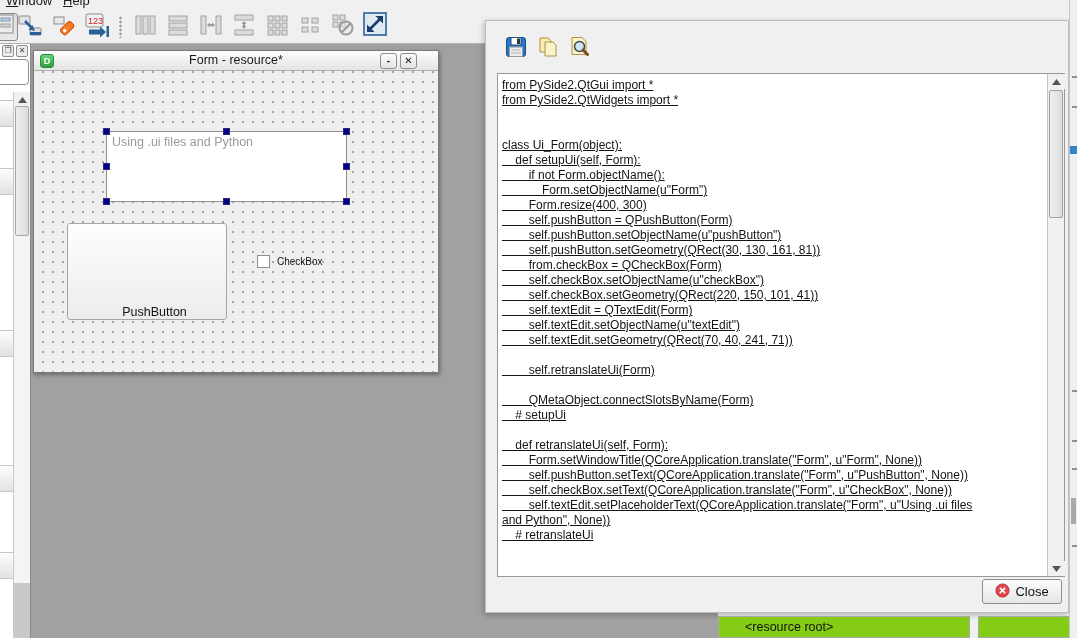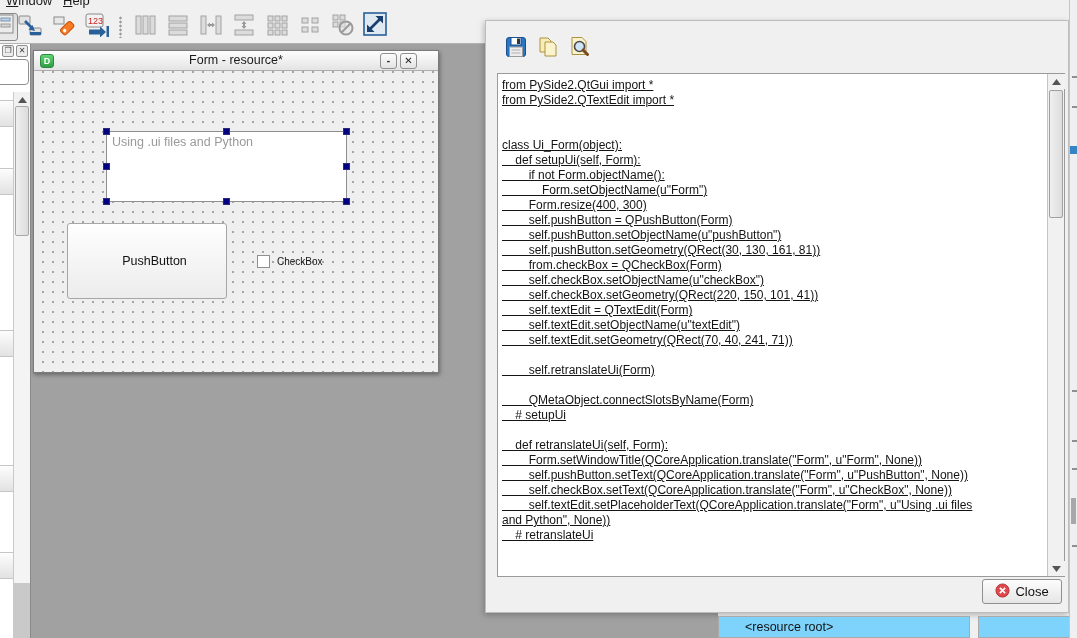--- a/index.html
+++ b/index.html
@@ -47,23 +47,23 @@
              background:linear-gradient(#fcfcfc,#e3e3e3); font-size:10px; font-weight:bold; color:#222;
              text-align:center; line-height:14px; }
   .form-canvas { position:absolute; left:0; top:20px; right:0; bottom:0; background:#efefef;
                  background-image:radial-gradient(circle,#a6a6a6 0.9px, transparent 1px);
                  background-size:10px 10px; background-position:4px 6px; }
 
   .textedit-widget { position:absolute; left:72px; top:60px; width:241px; height:71px; background:#fff; border:1px solid #8f8f8f; }
   .placeholder { position:absolute; left:5px; top:3px; font-size:12.5px; color:#9a9a9a; }
   .handle { position:absolute; width:7px; height:7px; background:#000080; border:1px solid #2b2b80; }
 
-  .pushbutton-widget { position:absolute; left:33px; top:152px; width:160px; height:76px;
+  .pushbutton-widget { position:absolute; left:33px; top:152px; width:160px; height:97px;
                        background:linear-gradient(#fefefe,#ececec); border:1px solid #a6a6a6; border-radius:3px;
-                       display:flex; align-items:center; justify-content:center; font-size:12.5px; color:#111;padding-left:15px; }
+                       display:flex; align-items:flex-end; justify-content:center; font-size:12.5px; color:#111;padding-left:15px; }
   .checkbox-widget { position:absolute; left:223px; top:184px; display:flex; align-items:center; }
   .checkbox-box { width:13px; height:13px; background:#fff; border:1px solid #8f8f8f; }
   .checkbox-label { margin-left:7px; font-size:10px; color:#111; }
 
   
   .code-dialog { left:485px; top:20px; width:584px; height:593px; background:#f0f0f0;
                  border:1px solid #bdbdbd; box-shadow:-1px 2px 6px rgba(0,0,0,.25); }
   .dlg-tbtn { position:absolute; top:15px; width:26px; height:26px; display:flex; align-items:center; justify-content:center; }
   .code-box { position:absolute; left:11px; top:52px; width:568px; height:504px; background:#fff; border:1px solid #9a9a9a; }
   .code-text { position:absolute; left:4px; top:4px; right:20px; bottom:2px; overflow:hidden;
@@ -72,21 +72,21 @@
   .vscroll { position:absolute; right:0; top:0; width:17px; height:502px; background:#f1f1f1; border-left:1px solid #c4c4c4; }
   .varrow { position:absolute; left:0; width:17px; height:15px; background:#f1f1f1; display:flex; align-items:center; justify-content:center; }
   .varrow svg { display:block; }
   .vthumb { position:absolute; left:1px; top:16px; width:14px; height:128px;
             background:linear-gradient(90deg,#f0f0f0,#ddd); border:1px solid #a0a0a0; border-radius:2px; }
   .close-btn { position:absolute; right:6px; bottom:8px; width:80px; height:25px; border:1px solid #8f8f8f; border-radius:3px;
                background:linear-gradient(#fcfcfc,#e6e6e6); display:flex; align-items:center; justify-content:center;
                gap:5px; font-size:13px; color:#111; }
 
   
-  .res-panel { position:absolute; top:616px; height:22px; background:#7dd3fc; border:1px solid #a9a9a9; }
+  .res-panel { position:absolute; top:616px; height:22px; background:#84cc16; border:1px solid #a9a9a9; }
   .res-label { position:absolute; left:26px; top:3px; font-size:12.5px; color:#111; white-space:nowrap; }
 
   
   .right-sliver { left:1069px; top:0; width:8px; height:638px; background:#f0f0f0; border-left:1px solid #c6c6c6; }
   .sliver-mark { position:absolute; left:2px; width:5px; height:2px; background:#8f8f8f; }
   .sliver-blue { position:absolute; left:0; width:8px; height:8px; background:#3584c6; }
   .sliver-thumb { position:absolute; left:1px; width:5px; height:26px; background:#a8a8a8; }
 </style>
 </head>
 <body>
@@ -326,21 +326,21 @@
           <path d="M3 1.5 h10 l4 4 v13 h-14 z" fill="#faf4cc" stroke="#ae913c"></path>
           <circle cx="10.5" cy="10.5" r="5" fill="#cfe4f5" stroke="#4a4a4a" stroke-width="1.6"></circle>
           <line x1="14" y1="14" x2="18.5" y2="18.5" stroke="#7a4a1e" stroke-width="3" stroke-linecap="round"></line>
         </svg>
     </span>
   </div>
 
   <div class="code-box">
     <div class="code-text">
         <div class="code-line">from PySide2.QtGui import *</div>
-        <div class="code-line">from PySide2.QTextEdit import *</div>
+        <div class="code-line">from PySide2.QtWidgets import *</div>
         <div class="code-line"></div>
         <div class="code-line"></div>
         <div class="code-line">class Ui_Form(object):</div>
         <div class="code-line">    def setupUi(self, Form):</div>
         <div class="code-line">        if not Form.objectName():</div>
         <div class="code-line">            Form.setObjectName(u"Form")</div>
         <div class="code-line">        Form.resize(400, 300)</div>
         <div class="code-line">        self.pushButton = QPushButton(Form)</div>
         <div class="code-line">        self.pushButton.setObjectName(u"pushButton")</div>
         <div class="code-line">        self.pushButton.setGeometry(QRect(30, 130, 161, 81))</div>

